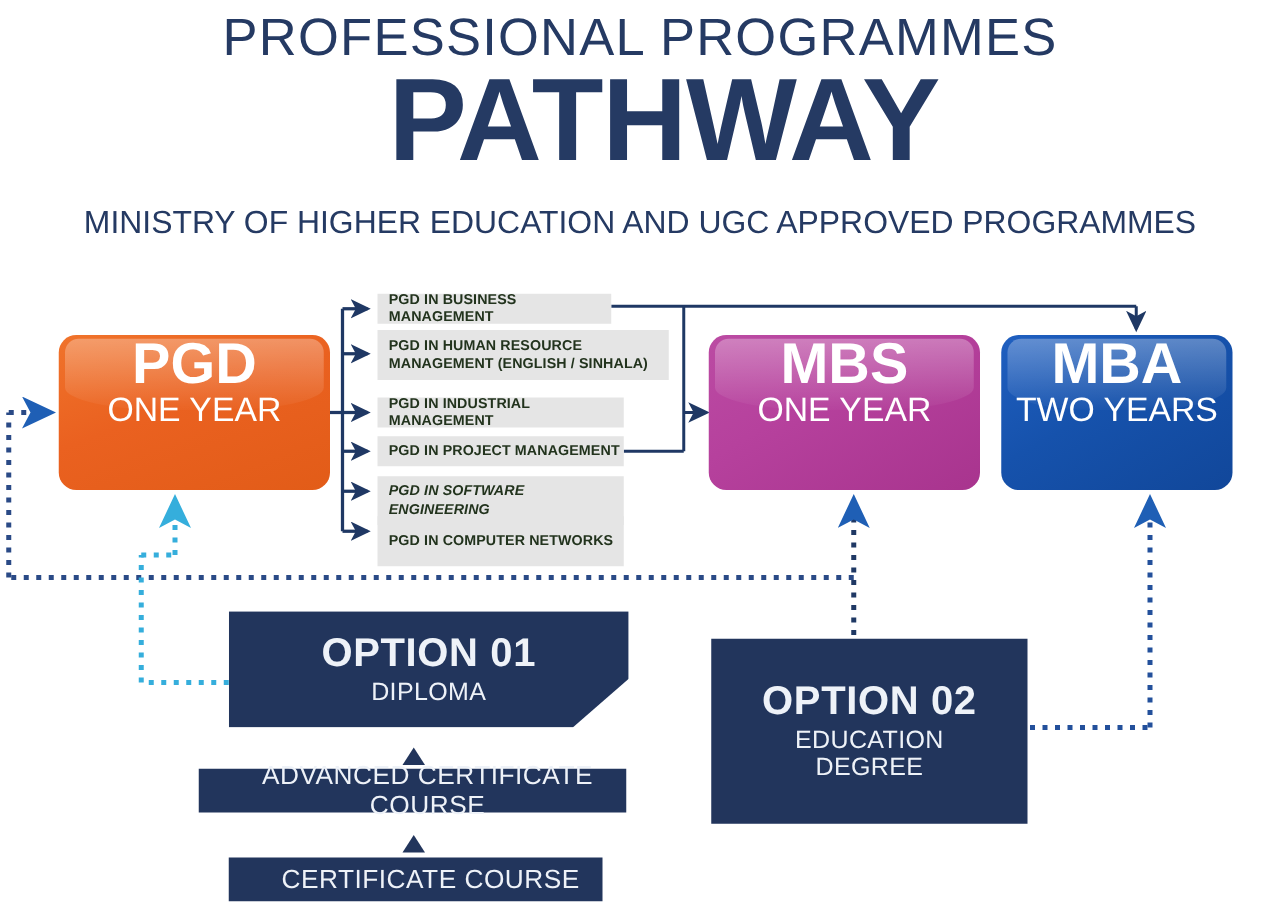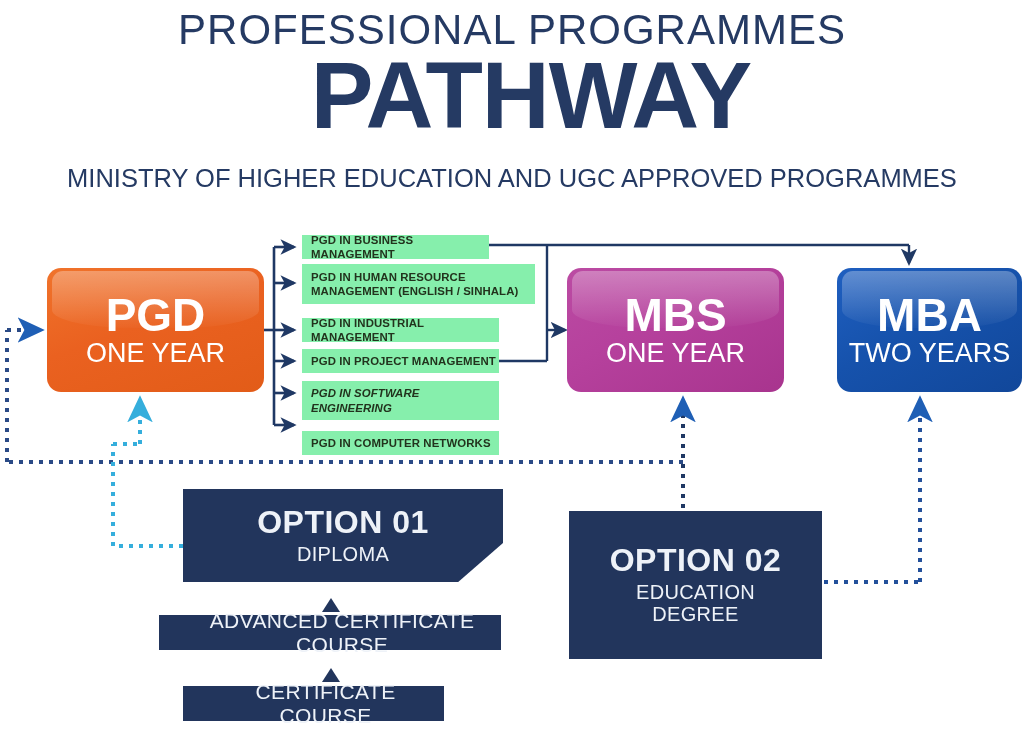--- a/index.html
+++ b/index.html
@@ -14,55 +14,55 @@
   .hdr{position:absolute;left:0;width:1024px;text-align:center;color:#253a63;}
   #hdr-line1{top:8px;font-size:42px;letter-spacing:1px;font-weight:400;line-height:1.05;}
   #hdr-line2{top:47px;font-size:94px;font-weight:700;letter-spacing:-1px;line-height:1.05;margin-left:19px;}
   #hdr-line3{top:165px;font-size:25.5px;font-weight:400;letter-spacing:0px;line-height:1.05;}
 
   
   #wires{position:absolute;left:0;top:0;width:1024px;height:733px;}
 
   
   .node{position:absolute;box-sizing:border-box;display:flex;flex-direction:column;
-        align-items:center;justify-content:center;text-align:center;}
+        align-items:center;justify-content:flex-start;text-align:center;}
 
   
   .pill{border-radius:14px;color:#fff;overflow:hidden;}
   .pill .t1{font-size:46px;font-weight:700;line-height:0.98;letter-spacing:0px;}
   .pill .t2{font-size:27px;font-weight:400;line-height:1.05;margin-top:1px;}
   .pill .gloss{position:absolute;left:5px;top:3px;right:5px;height:46%;
        border-radius:11px 11px 40% 40%/11px 11px 18px 18px;
        background:linear-gradient(180deg,rgba(255,255,255,.30),rgba(255,255,255,.02));
        pointer-events:none;}
 
   #node-pgd{left:47px;top:268px;width:217px;height:124px;
      background:linear-gradient(160deg,#f0732b 0%,#ea6120 45%,#e25c18 100%);}
   #node-mbs{left:567px;top:268px;width:217px;height:124px;
      background:linear-gradient(150deg,#bb4ba3 0%,#b6419d 40%,#a8348e 100%);}
   #node-mba{left:801px;top:268px;width:185px;height:124px;
-     background:linear-gradient(150deg,#1f5fc0 0%,#1652ac 45%,#11479a 100%);margin-left:36px;}
+     background:linear-gradient(150deg,#1f5fc0 0%,#1652ac 45%,#11479a 100%);}
 
   
-  .green{position:absolute;background:#86efac;color:#22331d;
+  .green{position:absolute;background:#e5e5e5;color:#22331d;
      font-size:11.4px;font-weight:700;letter-spacing:.1px;
      display:flex;align-items:center;padding-left:9px;box-sizing:border-box;line-height:1.26;}
 
   
   .navy{position:absolute;background:#22355c;color:#eef2f8;box-sizing:border-box;
         display:flex;flex-direction:column;align-items:center;justify-content:center;text-align:center;}
   .navy .big{font-size:32px;font-weight:700;letter-spacing:.5px;line-height:1.06;}
   .navy .sub{font-size:20px;font-weight:400;letter-spacing:.3px;line-height:1.12;margin-top:3px;}
   .navy .one{font-size:21px;font-weight:400;letter-spacing:.4px;line-height:1.1;padding-left:24px;}
 
   #node-opt1{left:183px;top:489px;width:320px;height:93px;
      clip-path:polygon(0 0, 100% 0, 100% 58%, 86% 100%, 0 100%);}
   #node-opt2{left:569px;top:511px;width:253px;height:148px;}
   #node-adv{left:159px;top:615px;width:342px;height:35px;}
-  #node-cert{left:183px;top:686px;width:261px;height:35px;align-items:center;}
+  #node-cert{left:183px;top:686px;width:299px;height:35px;align-items:center;}
 </style>
 </head>
 <body>
 
 <div id="stage">
 
   <div class="hdr" id="hdr-line1">PROFESSIONAL PROGRAMMES</div>
   <div class="hdr" id="hdr-line2">PATHWAY</div>
   <div class="hdr" id="hdr-line3">MINISTRY OF HIGHER EDUCATION  AND UGC APPROVED PROGRAMMES</div>
 
@@ -150,21 +150,21 @@
   <div class="green" style="left:302px;top:235px;width:187px;height:24px;">PGD IN BUSINESS MANAGEMENT</div>
 
   <div class="green" style="left:302px;top:264px;width:233px;height:40px;align-items:center;">PGD IN HUMAN RESOURCE MANAGEMENT (ENGLISH / SINHALA)</div>
 
   <div class="green" style="left:302px;top:349px;width:197px;height:24px;">PGD IN PROJECT MANAGEMENT</div>
 
   <div class="green" style="left:302px;top:318px;width:197px;height:24px;">PGD IN INDUSTRIAL MANAGEMENT</div>
 
   <div class="green" style="left:302px;top:381px;width:197px;height:39px;font-style:italic;">PGD IN SOFTWARE ENGINEERING</div>
 
-  <div class="green" style="left:302px;top:431px;width:197px;height:24px;">PGD IN COMPUTER NETWORKS</div>
+  <div class="green" style="left:302px;top:413px;width:197px;height:40px;">PGD IN COMPUTER NETWORKS</div>
 
   <div class="navy" id="node-opt1">
     <div class="big">OPTION 01</div>
     <div class="sub">DIPLOMA</div>
   </div>
 
   <div class="navy" id="node-opt2">
     <div class="big">OPTION 02</div>
     <div class="sub">EDUCATION</div>
     <div class="sub" style="margin-top:0">DEGREE</div>

